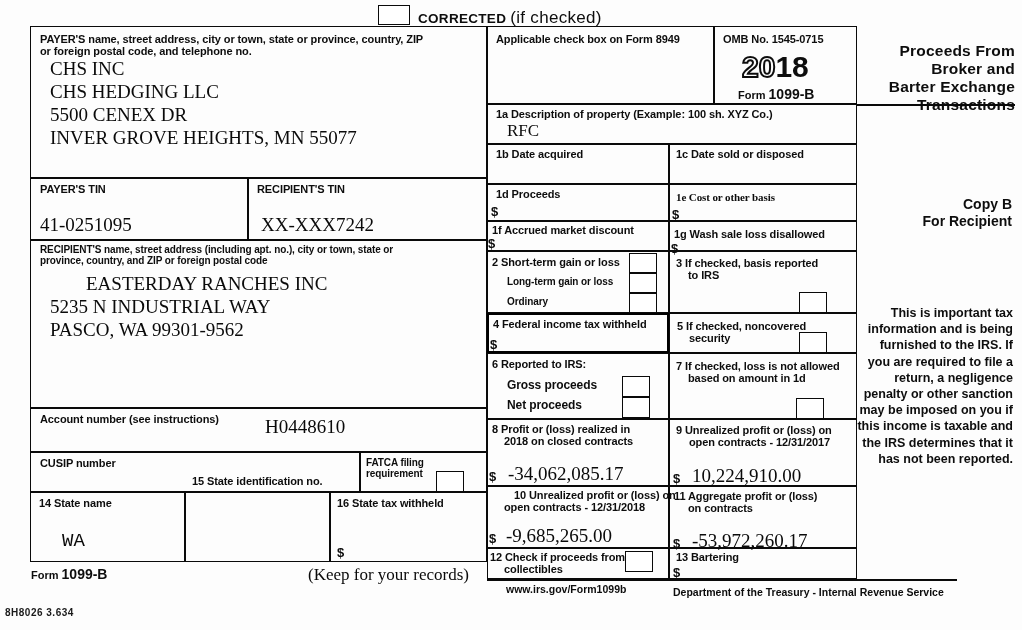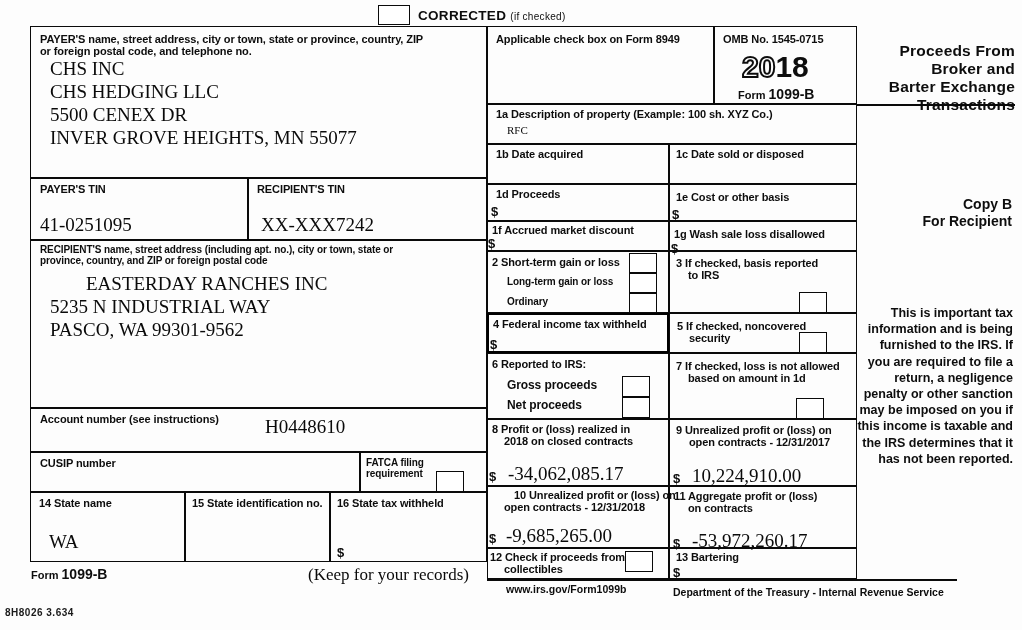--- a/index.html
+++ b/index.html
@@ -33,21 +33,21 @@
   
   .val{
     position:absolute;
     font-family:"Liberation Serif", serif;
     font-size:19px;
     line-height:23px;
     font-weight:400;
     color:#0a0a0a;
     white-space:nowrap;
   }
-  .val.s{font-size:11px;line-height:21px;}
+  .val.s{font-size:17px;line-height:21px;}
   .val.xs{font-size:15px;line-height:19px;}
   .dollar{
     position:absolute;
     font-family:"Liberation Sans", sans-serif;
     font-size:13px;
     font-weight:700;
     color:#0d0d0d;
   }
   .ckbox{
     position:absolute;
@@ -127,21 +127,21 @@
     color:#1a1a1a;
   }
   .corrected{
     position:absolute;
     font-family:"Liberation Sans", sans-serif;
     font-size:13.5px;
     font-weight:700;
     letter-spacing:0.3px;
     color:#0d0d0d;
   }
-  .corrected span.q{font-weight:400;font-size:10px;}
+  .corrected span.q{font-weight:400;font-size:17px;}
   .rule{position:absolute;background:#0a0a0a;}
 </style>
 </head>
 <body>
 
 <div id="page">
 
   <div class="ckbox" style="left:378px;top:5px;width:32px;height:20px;"></div>
   <div class="corrected" style="left:418px;top:8px;">
     <span>CORRECTED</span>
@@ -180,22 +180,22 @@
   <div class="lbl" style="left:40px;top:457px;">CUSIP number</div>
   <div class="val s" style="left:40px;top:468px;"></div>
   <div class="lbl sm" style="left:366px;top:457px;">FATCA filing</div>
   <div class="lbl sm" style="left:366px;top:468px;">requirement</div>
   <div class="ckbox" style="left:436px;top:471px;width:28px;height:21px;"></div>
 
   <div class="bx" style="left:30px;top:492px;width:155px;height:70px;"></div>
   <div class="bx" style="left:185px;top:492px;width:145px;height:70px;"></div>
   <div class="bx" style="left:330px;top:492px;width:157px;height:70px;"></div>
   <div class="lbl" style="left:39px;top:497px;">14 State name</div>
-  <div class="val" style="left:49px;top:530px;">WA</div>
-  <div class="lbl" style="left:192px;top:497px;">15 State identification no.</div>
+  <div class="val" style="left:62px;top:530px;font-family:Liberation Mono, monospace;">WA</div>
+  <div class="lbl" style="left:192px;top:475px;">15 State identification no.</div>
   <div class="val s" style="left:192px;top:530px;"></div>
   <div class="lbl" style="left:337px;top:497px;">16 State tax withheld</div>
   <div class="dollar" style="left:337px;top:545px;">$</div>
   <div class="val s" style="left:352px;top:541px;"></div>
 
   <div class="formno" style="left:31px;top:566px;">
     <span>Form</span>
     <b>1099-B</b>
   </div>
   <div class="keep" style="left:268px;top:565px;">(Keep for your records)</div>
@@ -230,21 +230,21 @@
   <div class="lbl" style="left:496px;top:148px;">1b Date acquired</div>
   <div class="val xs" style="left:496px;top:163px;"></div>
   <div class="lbl" style="left:676px;top:148px;">1c Date sold or disposed</div>
   <div class="val xs" style="left:676px;top:163px;"></div>
 
   <div class="bx" style="left:487px;top:184px;width:182px;height:37px;"></div>
   <div class="bx" style="left:669px;top:184px;width:188px;height:37px;"></div>
   <div class="lbl" style="left:496px;top:188px;">1d Proceeds</div>
   <div class="dollar" style="left:491px;top:204px;">$</div>
   <div class="val xs" style="left:508px;top:200px;"></div>
-  <div class="lbl" style="left:676px;top:191px;">1e Cost or other basis</div>
+  <div class="lbl" style="left:676px;top:191px;font-family:Liberation Serif, serif;">1e Cost or other basis</div>
   <div class="dollar" style="left:672px;top:207px;">$</div>
   <div class="val xs" style="left:690px;top:203px;"></div>
 
   <div class="bx" style="left:487px;top:221px;width:182px;height:30px;"></div>
   <div class="bx" style="left:669px;top:221px;width:188px;height:30px;"></div>
   <div class="lbl" style="left:492px;top:224px;">1f Accrued market discount</div>
   <div class="dollar" style="left:488px;top:236px;">$</div>
   <div class="val xs" style="left:505px;top:233px;"></div>
   <div class="lbl" style="left:674px;top:228px;">1g Wash sale loss disallowed</div>
   <div class="dollar" style="left:671px;top:241px;">$</div>

